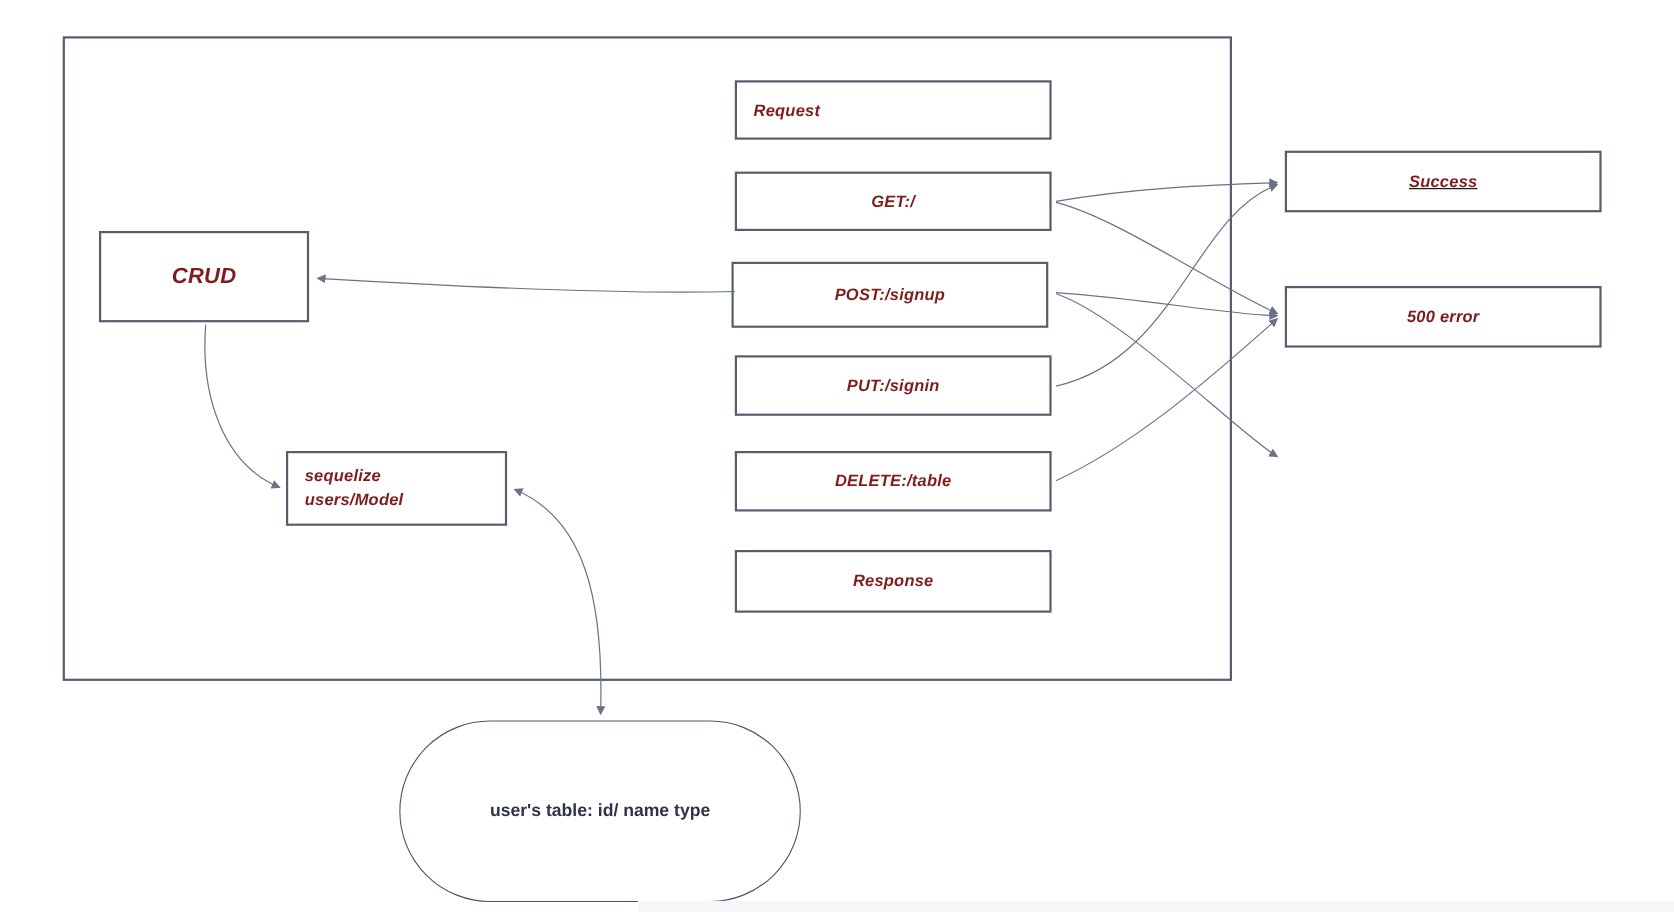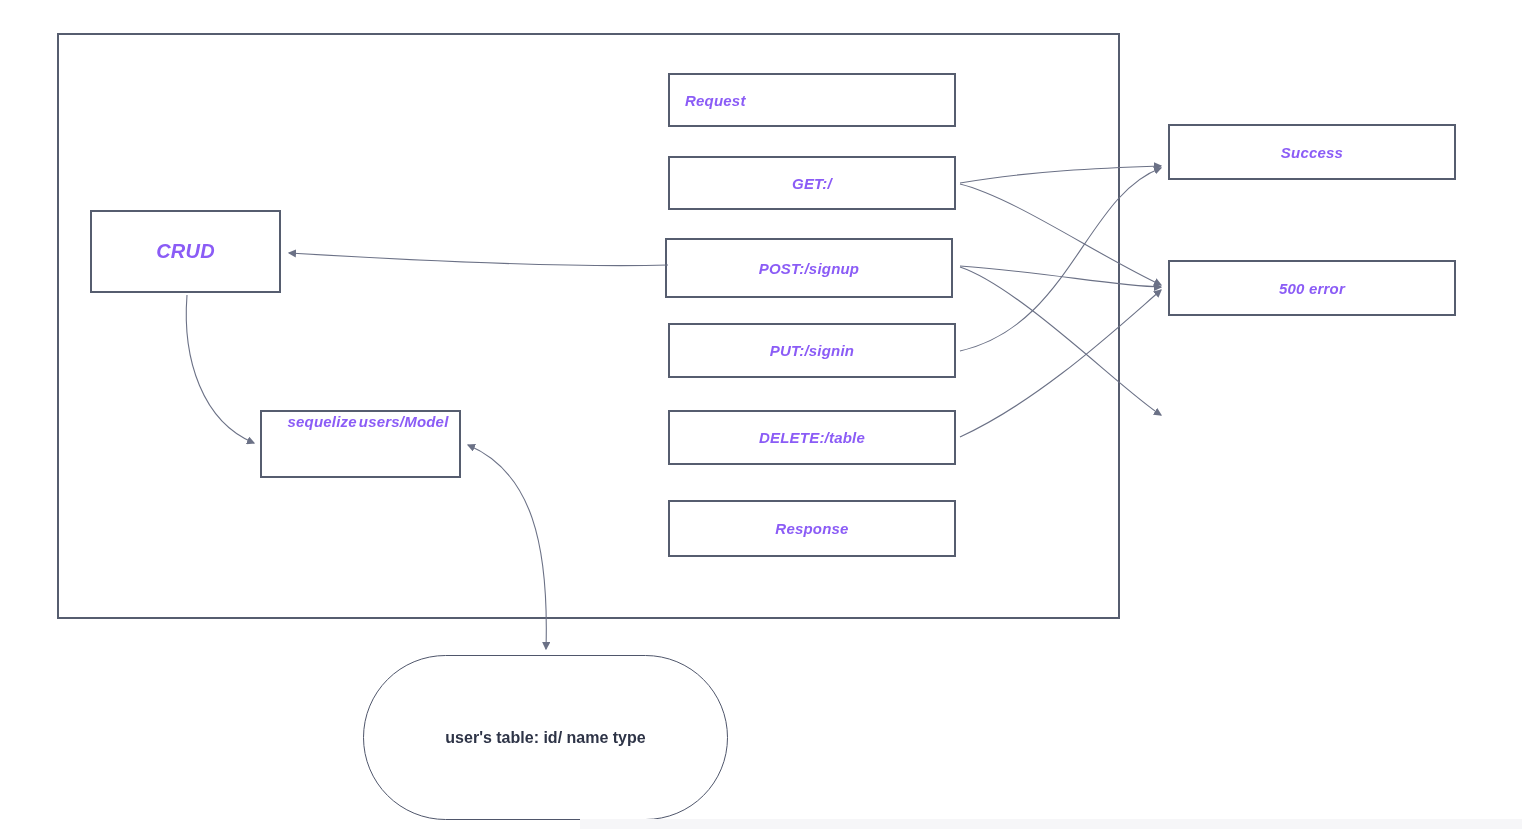--- a/index.html
+++ b/index.html
@@ -21,27 +21,27 @@
     background:#ffffff;
     display:flex;
     align-items:center;
     justify-content:center;
     box-sizing:border-box;
   }
   .node .lbl{
     font-style:italic;
     font-weight:700;
     font-size:15px;
-    color:#8b5cf6;
+    color:#7f1d1d;
     letter-spacing:.2px;
     white-space:nowrap;
   }
   .node.align-left{justify-content:flex-start;padding-left:15px;}
   .node.crud .lbl{font-size:20px;}
-  .node.seq{flex-direction:row;align-items:flex-start;justify-content:center;gap:2px;}
+  .node.seq{flex-direction:column;align-items:flex-start;justify-content:center;gap:2px;}
   .node.seq .lbl{line-height:1.35;}
   .stadium{
     position:absolute;
     border:1.5px solid #4f566b;
     border-radius:85px;
     background:#ffffff;
     display:flex;align-items:center;justify-content:center;
     box-sizing:border-box;
   }
   .stadium .lbl{
@@ -99,21 +99,21 @@
   </div>
 
   <div class="node" style="left:668px;top:410px;width:288px;height:55px;">
     <span class="lbl">DELETE:/table</span>
   </div>
 
   <div class="node" style="left:668px;top:500px;width:288px;height:57px;justify-content:center;">
     <span class="lbl">Response</span>
   </div>
 
-  <div class="node" style="left:1168px;top:124px;width:288px;height:56px;">
+  <div class="node" style="left:1168px;top:137px;width:288px;height:56px;text-decoration:underline;">
     <span class="lbl">Success</span>
   </div>
 
   <div class="node" style="left:1168px;top:260px;width:288px;height:56px;">
     <span class="lbl">500 error</span>
   </div>
 
 
   <div class="stadium" style="left:363px;top:655px;width:365px;height:165px;">
     <span class="lbl">user's table: id/ name type</span>

